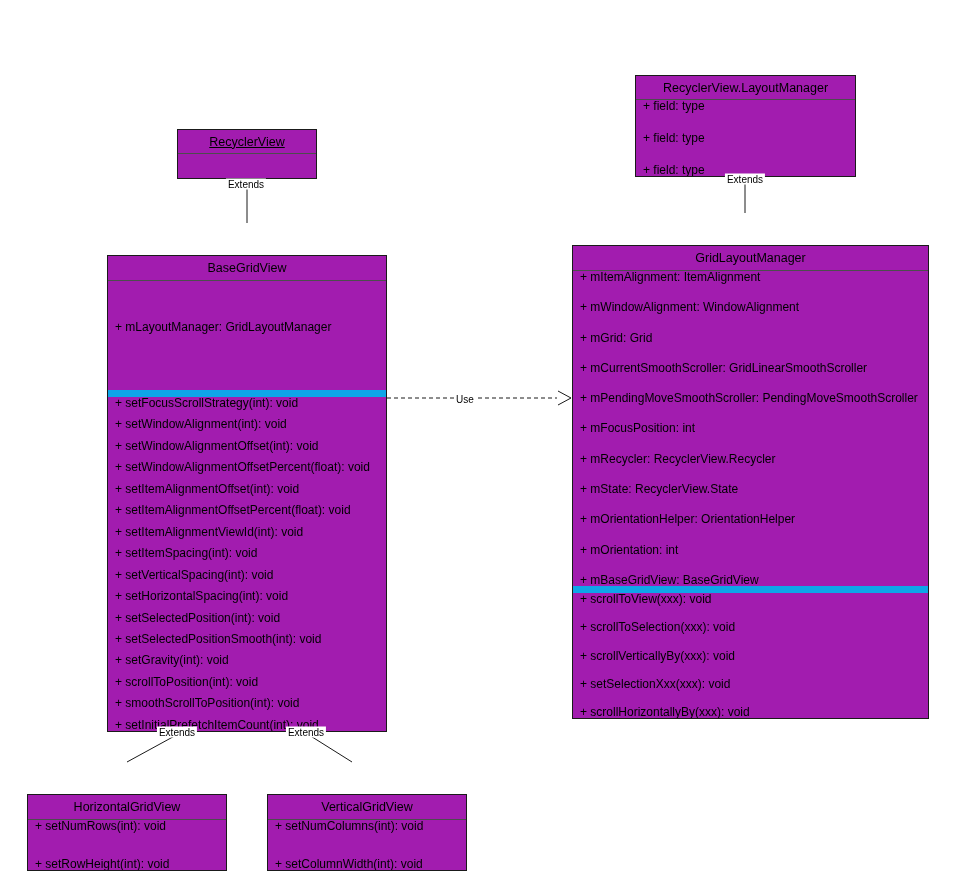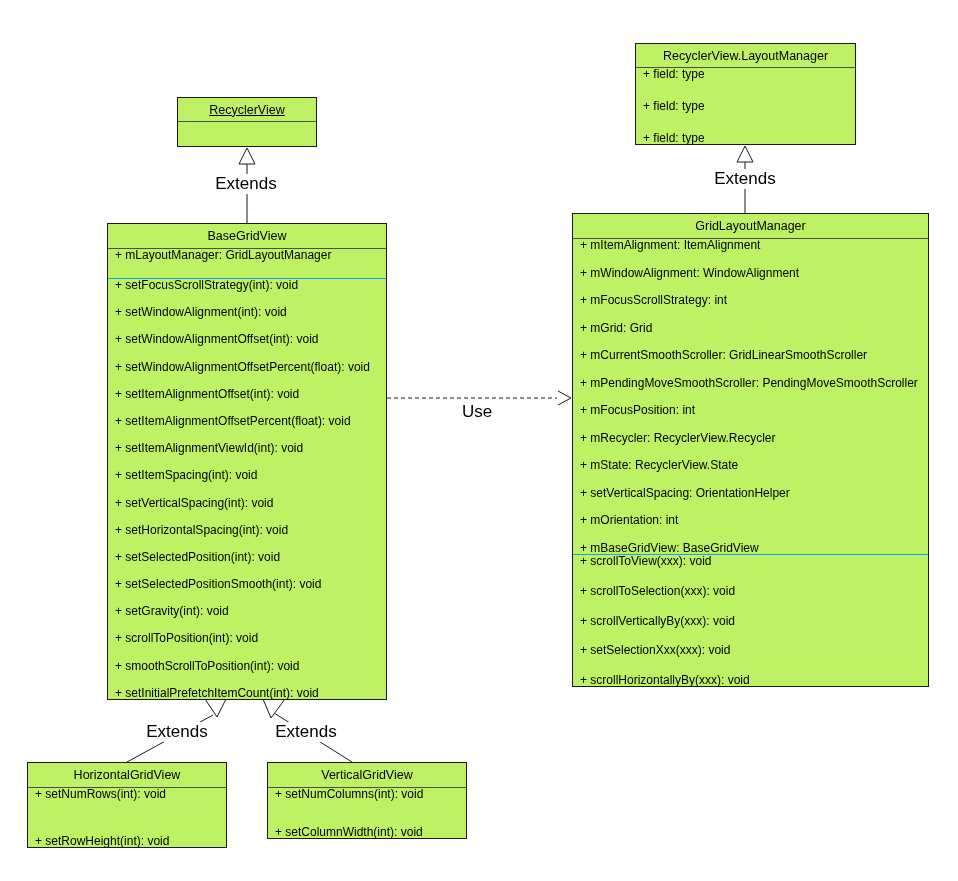--- a/index.html
+++ b/index.html
@@ -1,39 +1,39 @@
 <!DOCTYPE html>
 <html><head>
 <meta charset="utf-8">
 <style>
   html,body { margin:0; padding:0; background:#ffffff; }
   .canvas {
     position:relative; width:958px; height:881px; background:#ffffff;
     font-family:"Liberation Sans", sans-serif; color:#000; overflow:hidden;
   }
   .uml {
-    position:absolute; background:#bef264; border:1px solid #1a1a1a;
-    box-sizing:border-box; display:flex; flex-direction:column;
+    position:absolute; background:#a21caf; border:1px solid #1a1a1a;
+    box-sizing:border-box; display:flex; flex-direction:column;margin-top:32px;
   }
   .uml-title {
     flex:0 0 auto; display:flex; align-items:center; justify-content:center;
     font-size:12.5px; box-sizing:border-box; border-bottom:1px solid #4d4d4d;
     white-space:nowrap;
   }
   .sec {
     box-sizing:border-box; display:flex; flex-direction:column;
     justify-content:space-between; overflow:hidden;
   }
-  .sec.bordered { border-top:1px solid #0ea5e9; }
+  .sec.bordered { border-top:7px solid #0ea5e9; }
   .row {
     padding-left:7px; font-size:12px; white-space:nowrap; line-height:1;
   }
   .edge-label {
     position:absolute; transform:translate(-50%,-50%); background:#fff;
-    font-size:17px; padding:0 2px; white-space:nowrap;
+    font-size:10px; padding:0 2px; white-space:nowrap;
   }
   svg.wires { position:absolute; left:0; top:0; pointer-events:none; }
 </style>
 </head>
 <body>
 
 <div class="canvas">
 
   <svg class="wires" width="958" height="881" viewBox="0 0 958 881">
 
@@ -60,21 +60,21 @@
 
   <div class="uml" style="left:635px; top:43px; width:221px; height:102px;">
     <div class="uml-title" style="height:24px;">RecyclerView.LayoutManager</div>
     <div class="sec" style="flex:1;">
       <div class="row">+ field: type</div>
       <div class="row">+ field: type</div>
       <div class="row">+ field: type</div>
     </div>
   </div>
 
-  <div class="uml" style="left:107px; top:223px; width:280px; height:477px;">
+  <div class="uml" style="left:107px; top:223px; width:280px; height:477px;gap:40px;">
     <div class="uml-title" style="height:25px;">BaseGridView</div>
     <div class="sec" style="height:29px;">
       <div class="row">+ mLayoutManager: GridLayoutManager</div>
     </div>
     <div class="sec bordered" style="flex:1;">
       <div class="row">+ setFocusScrollStrategy(int): void</div>
       <div class="row">+ setWindowAlignment(int): void</div>
       <div class="row">+ setWindowAlignmentOffset(int): void</div>
       <div class="row">+ setWindowAlignmentOffsetPercent(float): void</div>
       <div class="row">+ setItemAlignmentOffset(int): void</div>
@@ -90,55 +90,54 @@
       <div class="row">+ smoothScrollToPosition(int): void</div>
       <div class="row">+ setInitialPrefetchItemCount(int): void</div>
     </div>
   </div>
 
   <div class="uml" style="left:572px; top:213px; width:357px; height:474px;">
     <div class="uml-title" style="height:25px;">GridLayoutManager</div>
     <div class="sec" style="height:315px;">
       <div class="row">+ mItemAlignment: ItemAlignment</div>
       <div class="row">+ mWindowAlignment: WindowAlignment</div>
-      <div class="row">+ mFocusScrollStrategy: int</div>
       <div class="row">+ mGrid: Grid</div>
       <div class="row">+ mCurrentSmoothScroller: GridLinearSmoothScroller</div>
       <div class="row">+ mPendingMoveSmoothScroller: PendingMoveSmoothScroller</div>
       <div class="row">+ mFocusPosition: int</div>
       <div class="row">+ mRecycler: RecyclerView.Recycler</div>
       <div class="row">+ mState: RecyclerView.State</div>
-      <div class="row">+ setVerticalSpacing: OrientationHelper</div>
+      <div class="row">+ mOrientationHelper: OrientationHelper</div>
       <div class="row">+ mOrientation: int</div>
       <div class="row">+ mBaseGridView: BaseGridView</div>
     </div>
     <div class="sec bordered" style="flex:1;">
       <div class="row">+ scrollToView(xxx): void</div>
       <div class="row">+ scrollToSelection(xxx): void</div>
       <div class="row">+ scrollVerticallyBy(xxx): void</div>
       <div class="row">+ setSelectionXxx(xxx): void</div>
       <div class="row">+ scrollHorizontallyBy(xxx): void</div>
     </div>
   </div>
 
-  <div class="uml" style="left:27px; top:762px; width:200px; height:86px;">
+  <div class="uml" style="left:27px; top:762px; width:200px; height:77px;">
     <div class="uml-title" style="height:25px;">HorizontalGridView</div>
     <div class="sec" style="flex:1;">
       <div class="row">+ setNumRows(int): void</div>
       <div class="row">+ setRowHeight(int): void</div>
     </div>
   </div>
 
   <div class="uml" style="left:267px; top:762px; width:200px; height:77px;">
     <div class="uml-title" style="height:25px;">VerticalGridView</div>
     <div class="sec" style="flex:1;">
       <div class="row">+ setNumColumns(int): void</div>
       <div class="row">+ setColumnWidth(int): void</div>
     </div>
   </div>
 
   <div class="edge-label" style="left:246px; top:184px;">Extends</div>
   <div class="edge-label" style="left:745px; top:179px;">Extends</div>
-  <div class="edge-label" style="left:465px; top:412px;margin-left:12px;">Use</div>
+  <div class="edge-label" style="left:465px; top:399px;">Use</div>
   <div class="edge-label" style="left:177px; top:732px;">Extends</div>
   <div class="edge-label" style="left:306px; top:732px;">Extends</div>
 
 </div>
 
 </body></html>

